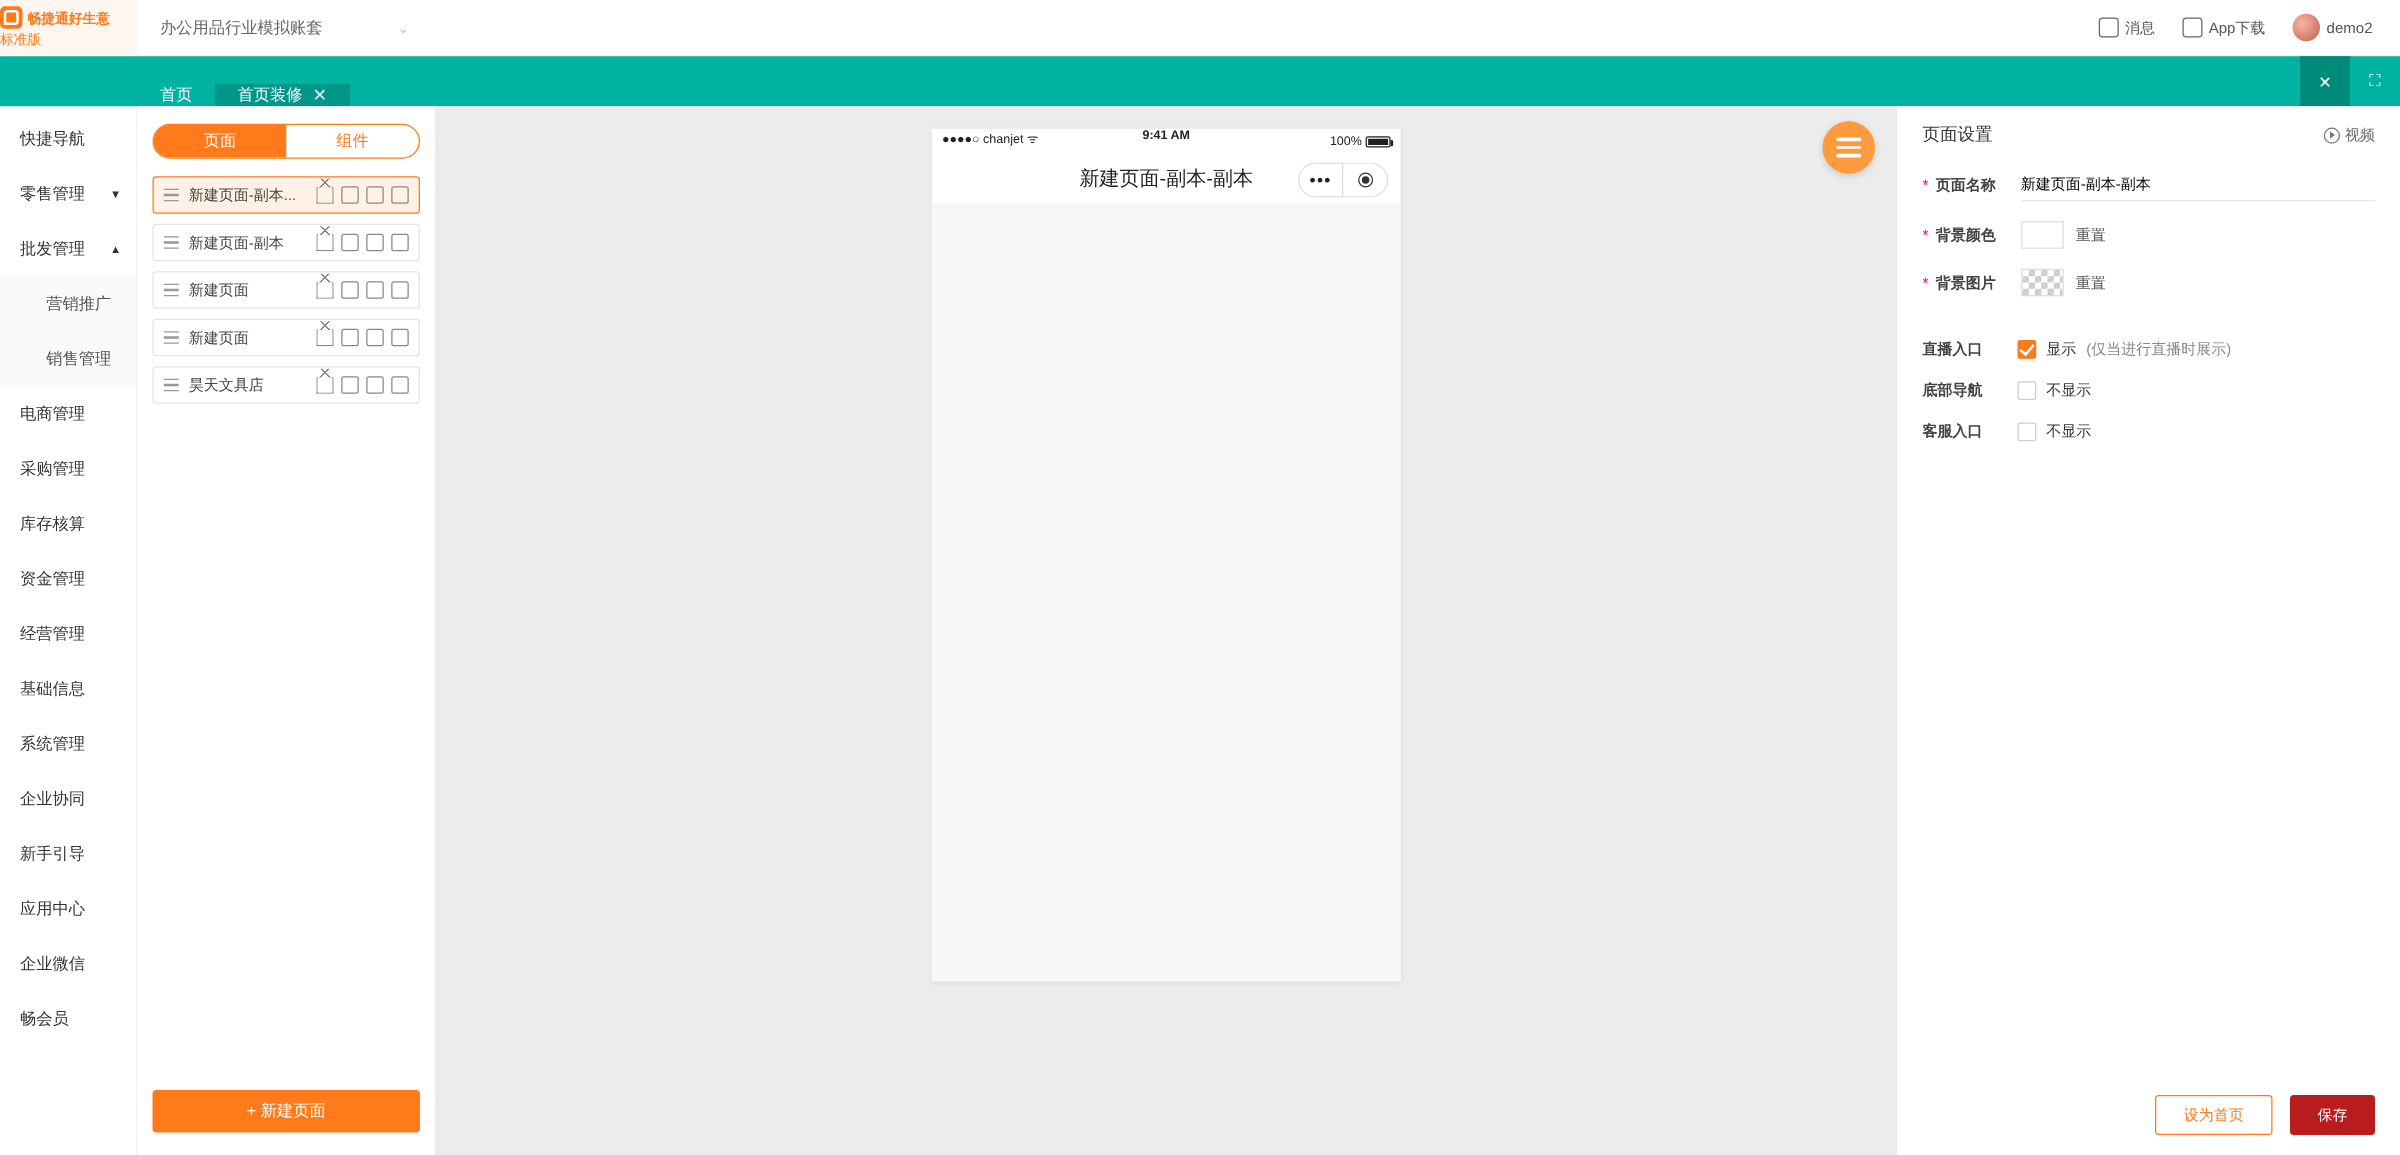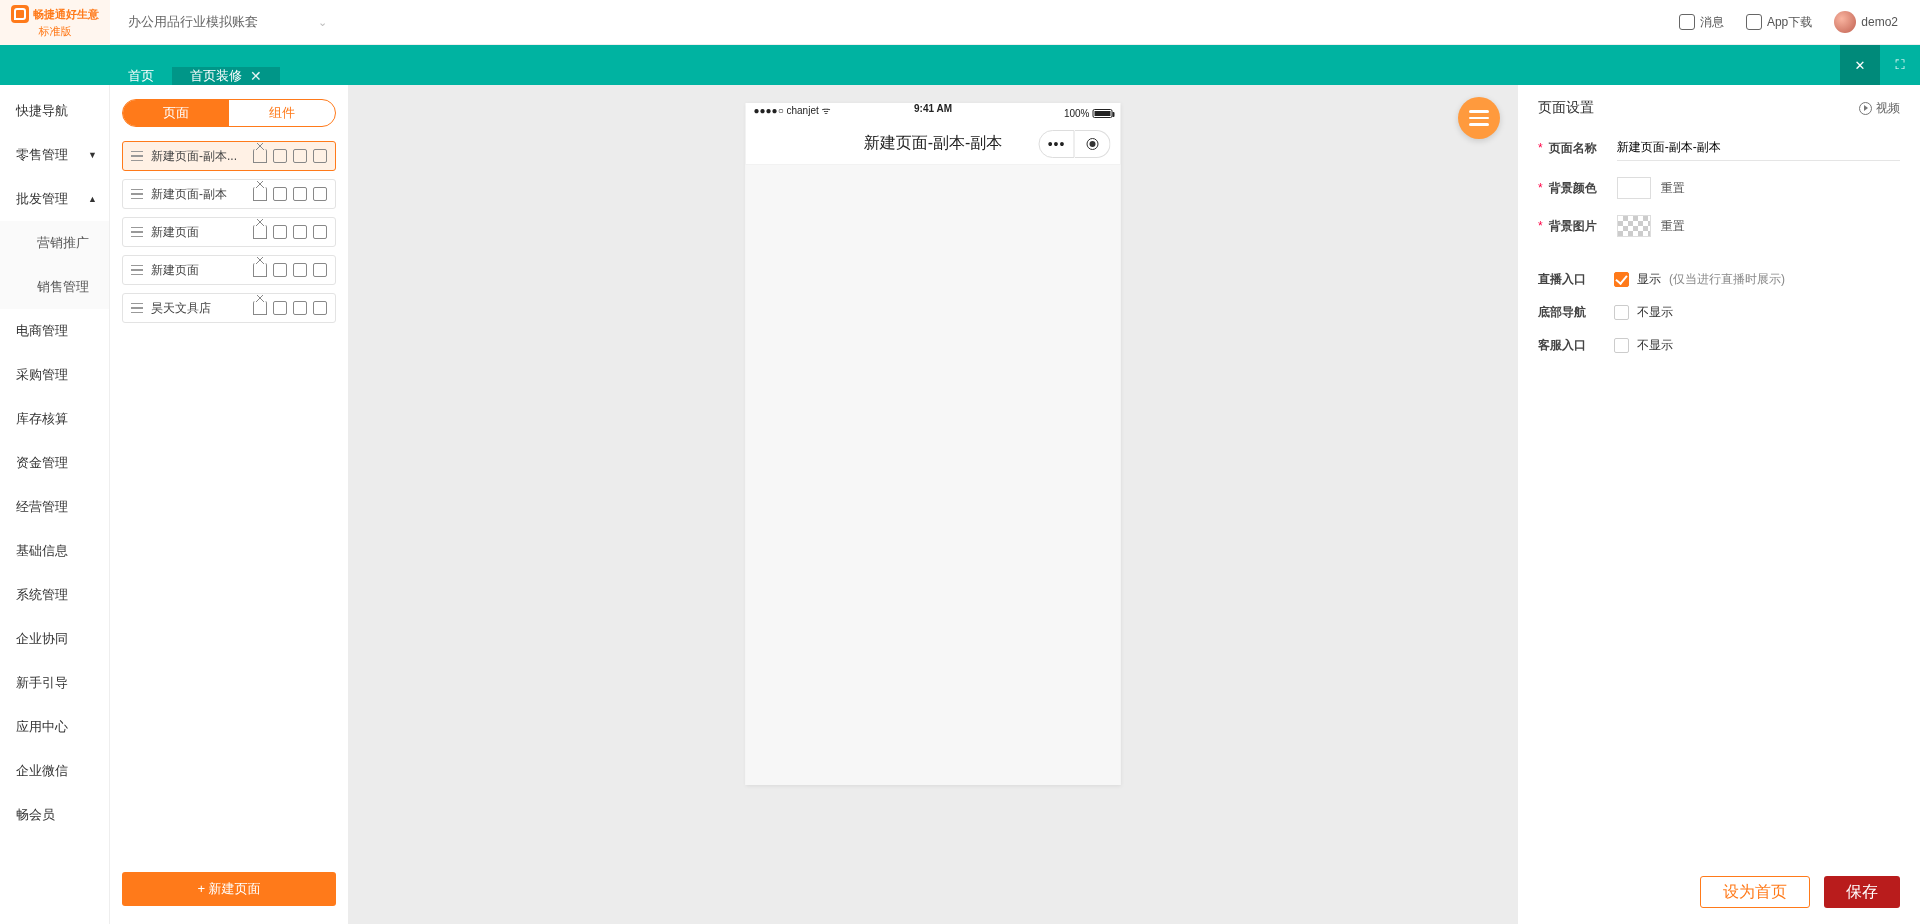--- a/index.html
+++ b/index.html
@@ -1,20 +1,20 @@
 <!DOCTYPE html>
 <html><head>
 <meta charset="utf-8">
 <style>
 * { margin: 0; padding: 0; box-sizing: border-box; font-family: -apple-system, "Microsoft YaHei", sans-serif; }
 body { width: 1920px; height: 924px; overflow: hidden; background: #fff; font-size: 13px; color: #333; }
 
 
 .topbar { height: 45px; display: flex; align-items: center; border-bottom: 1px solid #eee; }
-.logo-box { width: 110px; height: 45px; background: #fff6ef; display: flex; flex-direction: column; align-items: center; justify-content: center; }
+.logo-box { width: 110px; height: 45px; background: #fff6ef; display: flex; flex-direction: column; align-items: flex-start; justify-content: center; }
 .logo-row { display: flex; align-items: center; gap: 4px; }
 .logo-glyph { width: 18px; height: 18px; background: #ff7a1a; border-radius: 4px; position: relative; }
 .logo-glyph::after { content: ""; position: absolute; inset: 3px; border: 2px solid #fff; border-radius: 3px 3px 3px 0; }
 .logo-text { font-size: 11px; color: #ff7a1a; font-weight: 600; }
 .logo-sub { font-size: 11px; color: #ff7a1a; margin-top: 1px; }
 .account-sel { margin-left: 18px; font-size: 13px; color: #666; display: flex; align-items: center; gap: 60px; }
 .chev { font-size: 11px; color: #bbb; }
 .topbar-right { margin-left: auto; display: flex; align-items: center; gap: 22px; padding-right: 22px; }
 .tb-item { display: flex; align-items: center; gap: 5px; font-size: 12px; color: #555; cursor: pointer; }
 .tb-icon { width: 16px; height: 16px; border: 1.3px solid #666; border-radius: 3px; }
@@ -85,21 +85,21 @@
 .swatch { width: 34px; height: 22px; border: 1px solid #ddd; background: #fff; margin-right: 10px; }
 .swatch.check { background-image: linear-gradient(45deg,#ccc 25%,transparent 25%,transparent 75%,#ccc 75%),linear-gradient(45deg,#ccc 25%,transparent 25%,transparent 75%,#ccc 75%); background-size: 10px 10px; background-position: 0 0,5px 5px; }
 .reset { font-size: 12px; color: #555; cursor: pointer; }
 .chk-row { display: flex; align-items: center; gap: 8px; font-size: 12px; margin-bottom: 16px; }
 .chk-row .fr-label { width: 68px; }
 .chk { width: 15px; height: 15px; border: 1px solid #ccc; border-radius: 2px; display: inline-block; position: relative; }
 .chk.on { background: #ff7a1a; border-color: #ff7a1a; }
 .chk.on::after { content: ""; position: absolute; left: 3px; top: 0px; width: 5px; height: 9px; border: solid #fff; border-width: 0 2px 2px 0; transform: rotate(40deg); }
 .hint { color: #888; }
 .footer-btns { position: absolute; right: 20px; bottom: 16px; display: flex; gap: 14px; }
-.btn { height: 32px; padding: 0 22px; border-radius: 3px; display: flex; align-items: center; font-size: 16px; cursor: pointer; text-align: right; }
+.btn { height: 32px; padding: 0 22px; border-radius: 3px; display: flex; align-items: center; font-size: 12px; cursor: pointer; text-align: right; }
 .btn-ghost { border: 1px solid #ff7a1a; color: #ff7a1a; }
 .btn-primary { background: #b91c1c; color: #fff; }
 </style>
 </head>
 <body>
 
 <div class="topbar">
   <div class="logo-box">
     <div class="logo-row">
       <span class="logo-glyph"></span>

